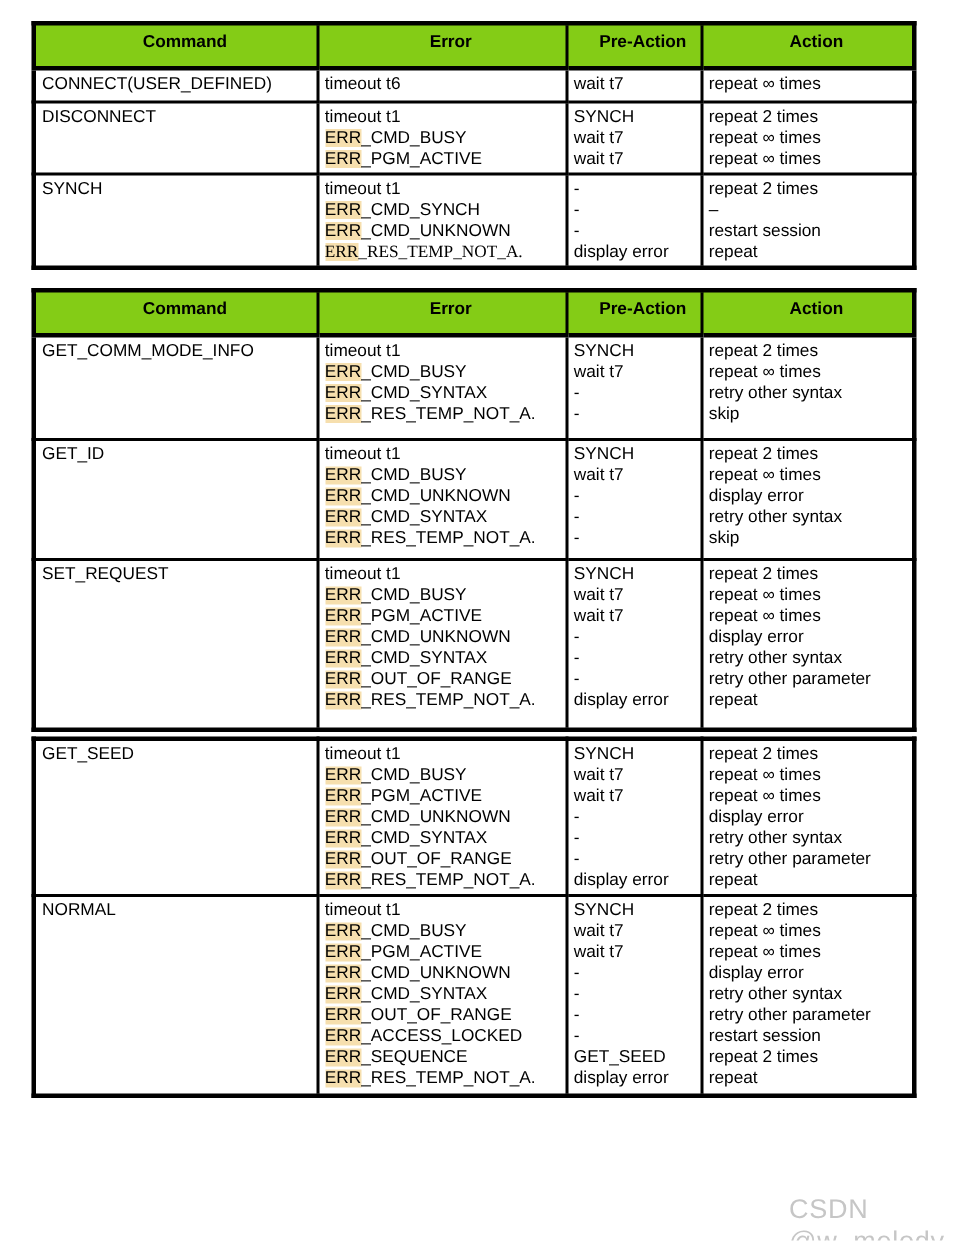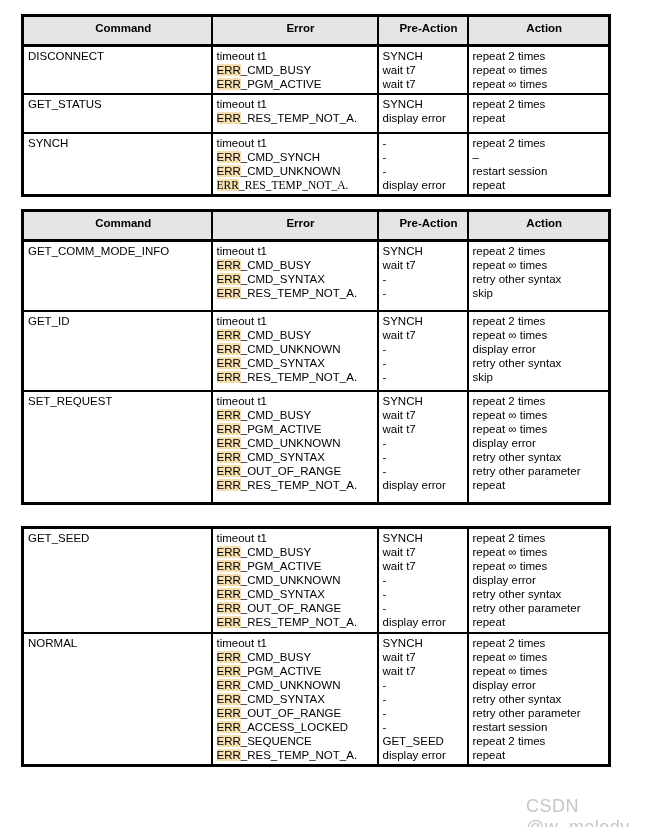--- a/index.html
+++ b/index.html
@@ -12,35 +12,35 @@
     color: #000000;
   }
   #tables-root { position: absolute; top: 14px; left: 21px; }
   table.cmd {
     border-collapse: collapse;
     table-layout: fixed;
     width: 589px;
     border: 3px solid #000;
   }
   table.cmd.gap-large { margin-top: 12px; }
-  table.cmd.gap-small { margin-top: 21px; }
+  table.cmd.gap-small { margin-top: 3px; }
   col.c-command { width: 189px; }
   col.c-error   { width: 166px; }
   col.c-pre     { width: 90px; }
   col.c-action  { width: 142px; }
   th {
     border: 2px solid #000;
     border-bottom: 3px solid #000;
     font-weight: bold;
     font-size: 11.5px;
     line-height: 13px;
     text-align: center;
     vertical-align: top;
     padding: 5px 2px 9px 14px;
-    background: #e5e5e5;
+    background: #84cc16;
   }
   td {
     border: 2px solid #000;
     vertical-align: top;
     font-size: 11.5px;
     line-height: 14px;
     padding: 2px 3px 2px 4px;
     overflow: hidden;
     white-space: nowrap;
   }
@@ -69,55 +69,52 @@
       </colgroup>
       <thead>
         <tr>
           <th>Command</th>
           <th>Error</th>
           <th>Pre-Action</th>
           <th>Action</th>
         </tr>
       </thead>
       <tbody>
+        <tr style="height: 22px;">
+          <td>
+            <div class="line">CONNECT(USER_DEFINED)</div>
+          </td>
+          <td>
+            <div class="line">timeout t6</div>
+          </td>
+          <td>
+            <div class="line">wait t7</div>
+          </td>
+          <td>
+            <div class="line">repeat ∞ times</div>
+          </td>
+        </tr>
         <tr style="height: 44px; margin-left: 24px;">
           <td>
             <div class="line">DISCONNECT</div>
           </td>
           <td>
             <div class="line">timeout t1</div>
             <div class="line"><span class="hl" style="background: rgb(246, 223, 174);">ERR</span>_CMD_BUSY</div>
             <div class="line"><span class="hl" style="background: rgb(246, 223, 174);">ERR</span>_PGM_ACTIVE</div>
           </td>
           <td>
             <div class="line">SYNCH</div>
             <div class="line">wait t7</div>
             <div class="line">wait t7</div>
           </td>
           <td>
             <div class="line">repeat 2 times</div>
             <div class="line">repeat ∞ times</div>
             <div class="line">repeat ∞ times</div>
-          </td>
-        </tr>
-        <tr style="height: 39px;">
-          <td>
-            <div class="line">GET_STATUS</div>
-          </td>
-          <td>
-            <div class="line">timeout t1</div>
-            <div class="line"><span class="hl" style="background: rgb(246, 223, 174);">ERR</span>_RES_TEMP_NOT_A.</div>
-          </td>
-          <td>
-            <div class="line">SYNCH</div>
-            <div class="line">display error</div>
-          </td>
-          <td>
-            <div class="line">repeat 2 times</div>
-            <div class="line">repeat</div>
           </td>
         </tr>
         <tr style="height: 57px;">
           <td>
             <div class="line">SYNCH</div>
           </td>
           <td>
             <div class="line">timeout t1</div>
             <div class="line"><span class="hl" style="background: rgb(246, 223, 174);">ERR</span>_CMD_SYNCH</div>
             <div class="line"><span class="hl" style="background: rgb(246, 223, 174);">ERR</span>_CMD_UNKNOWN</div>

